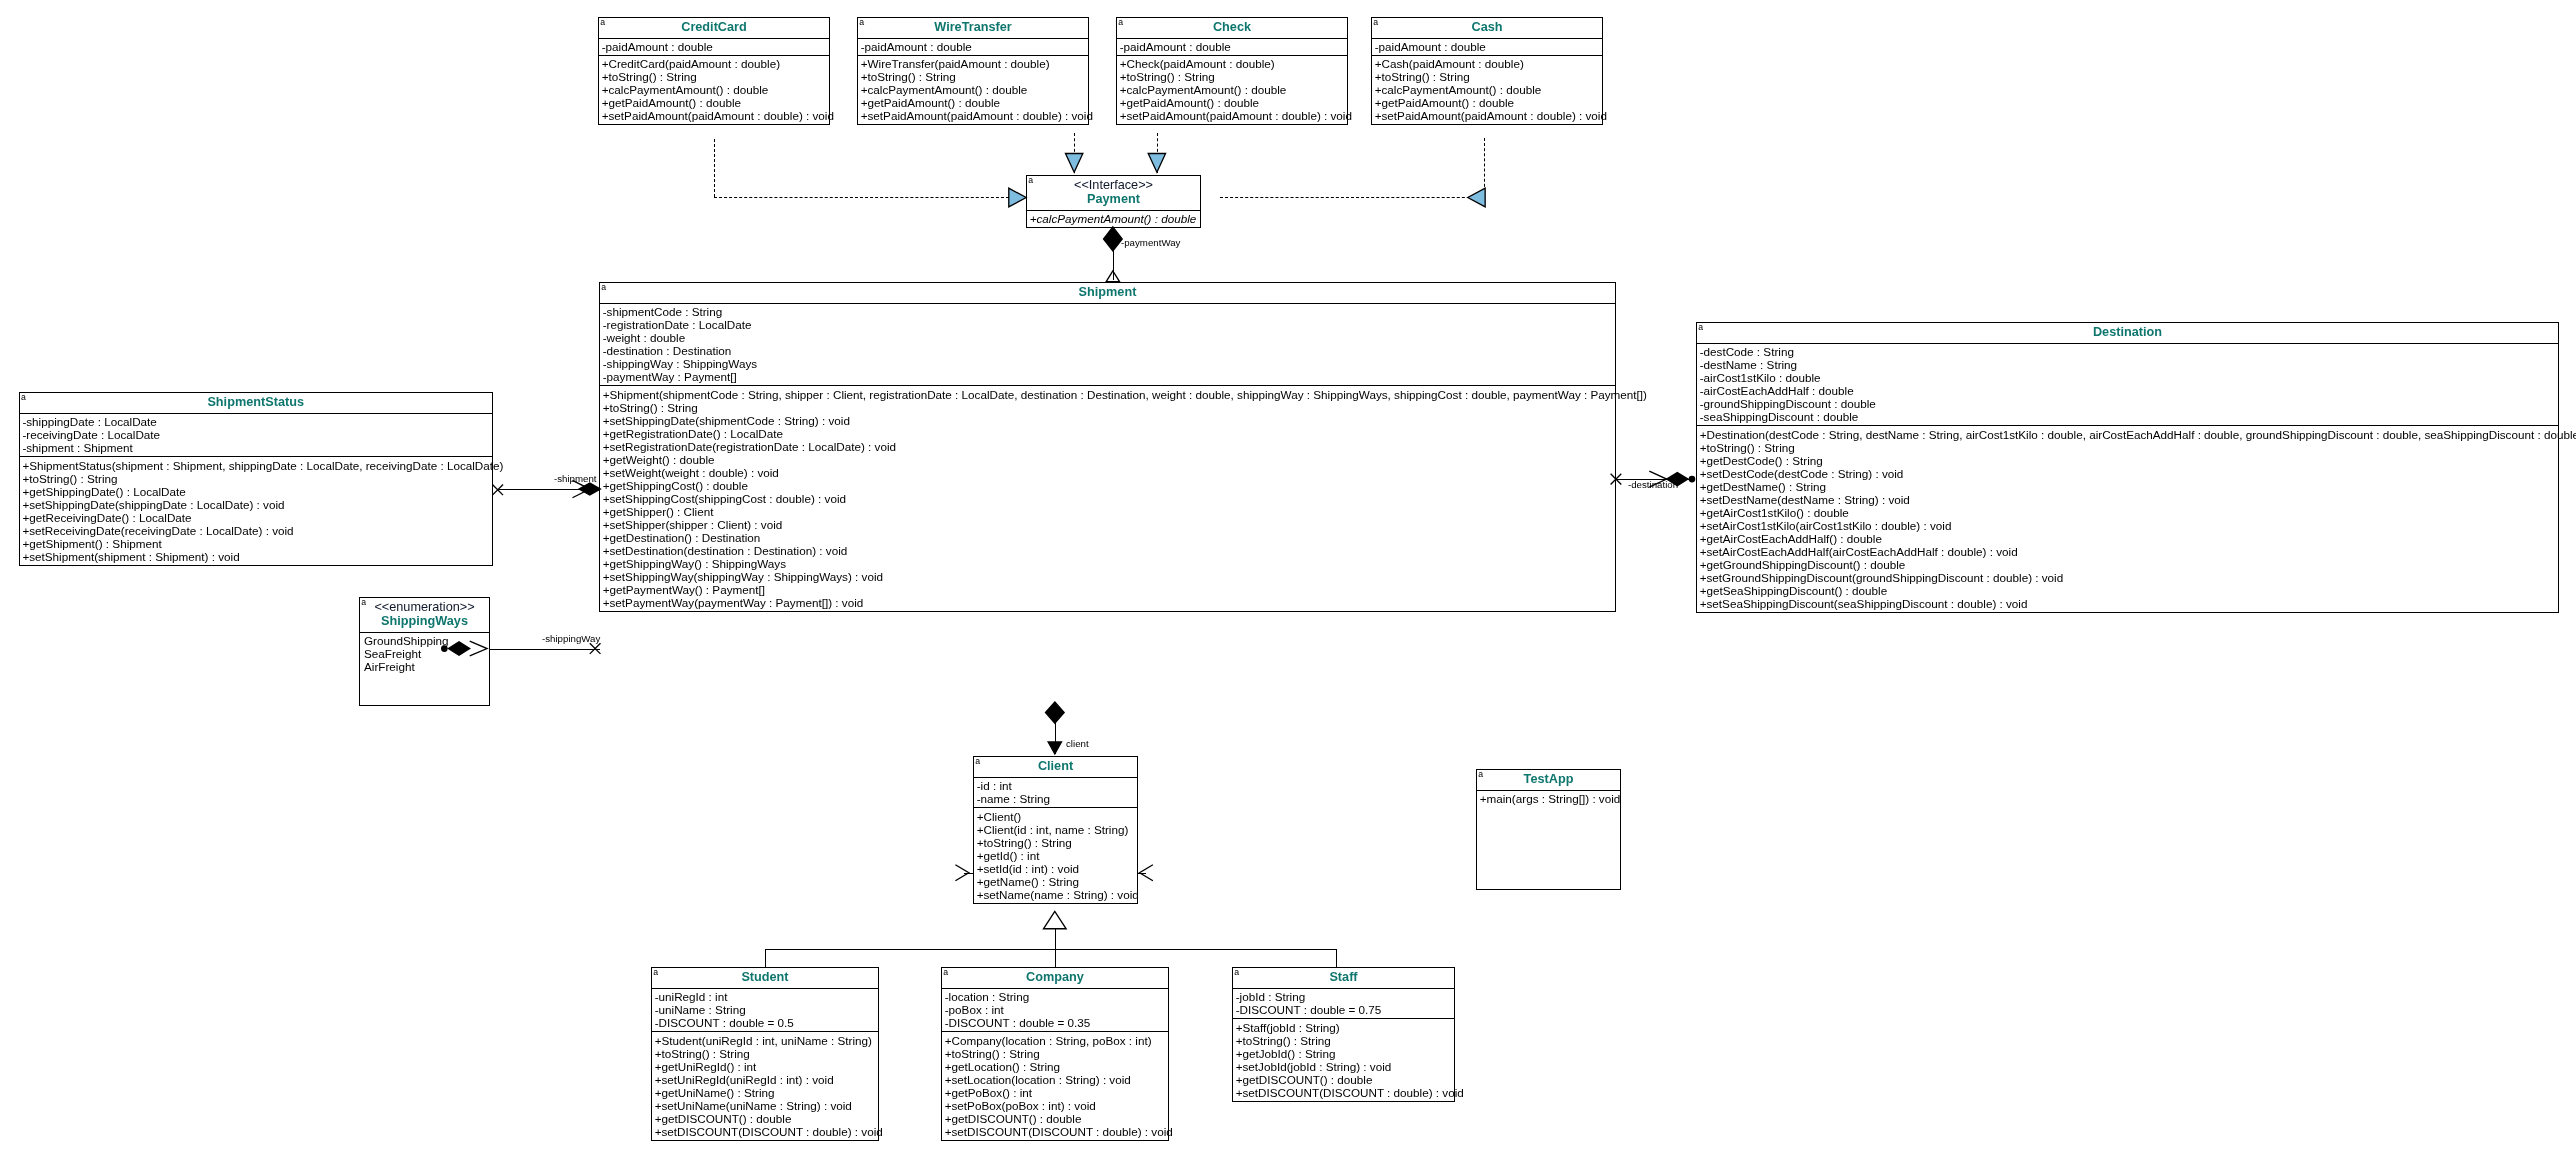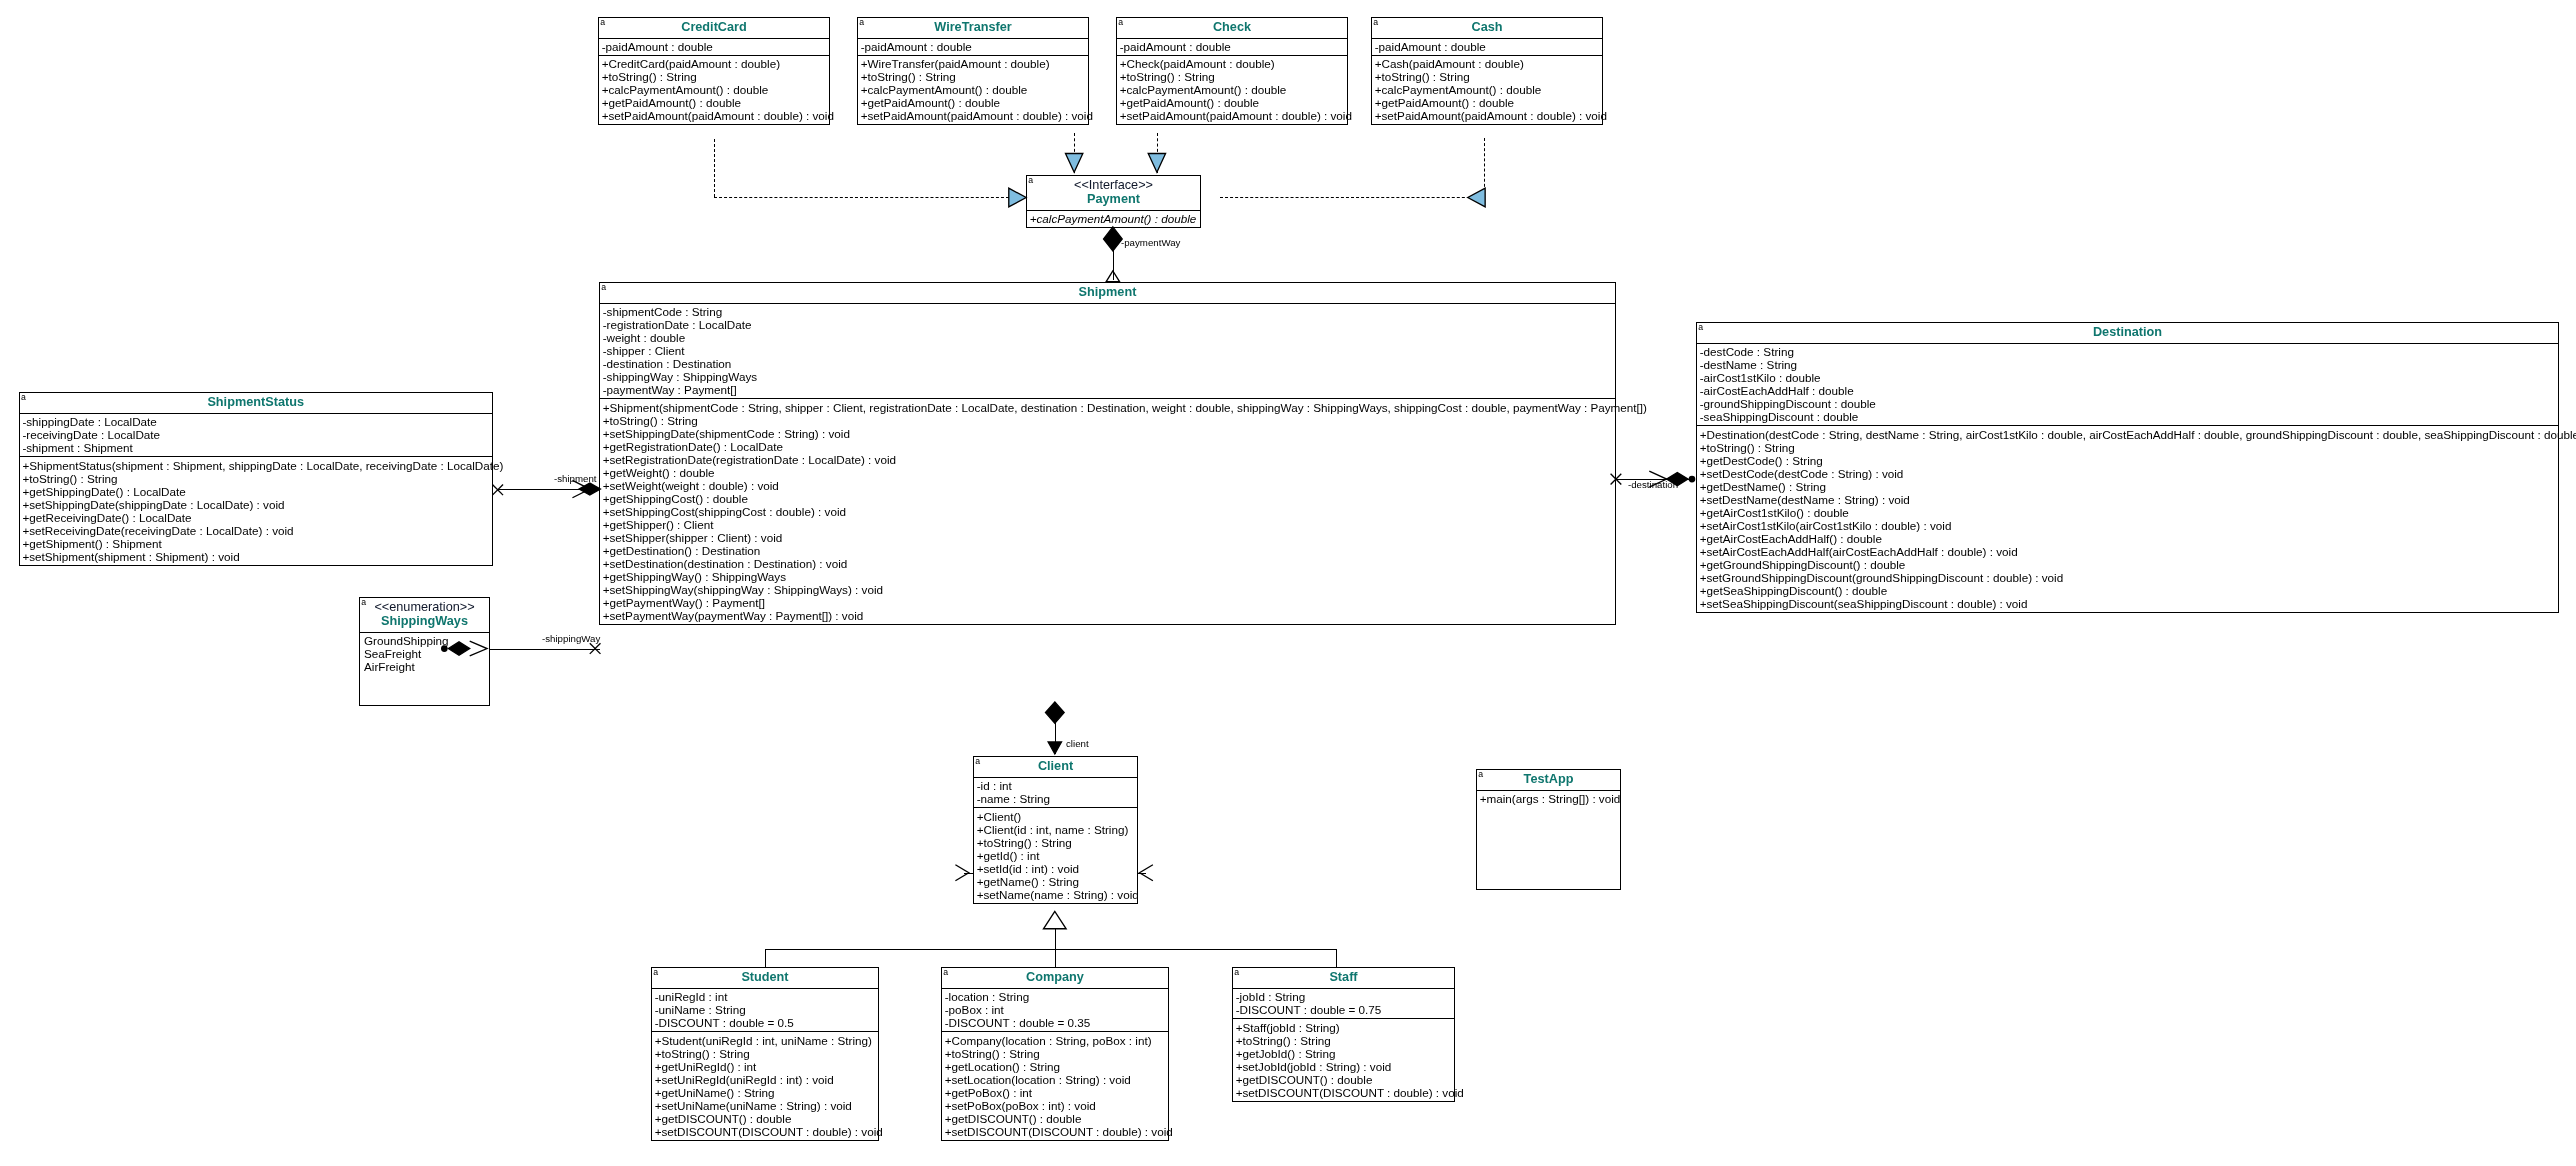--- a/index.html
+++ b/index.html
@@ -266,21 +266,20 @@
 
   <div class="uml-class" style="left:599px; top:282px; width:1017px;">
     <div class="uml-header">
       <span class="corner-a">a</span>
       <span class="cls-name">Shipment</span>
     </div>
     <div class="uml-section">
       <div class="uml-row">-shipmentCode : String</div>
       <div class="uml-row">-registrationDate : LocalDate</div>
       <div class="uml-row">-weight : double</div>
-      <div class="uml-row">-shipper : Client</div>
       <div class="uml-row">-destination : Destination</div>
       <div class="uml-row">-shippingWay : ShippingWays</div>
       <div class="uml-row">-paymentWay : Payment[]</div>
     </div>
     <div class="uml-section">
       <div class="uml-row">+Shipment(shipmentCode : String, shipper : Client, registrationDate : LocalDate, destination : Destination, weight : double, shippingWay : ShippingWays, shippingCost : double, paymentWay : Payment[])</div>
       <div class="uml-row">+toString() : String</div>
       <div class="uml-row">+setShippingDate(shipmentCode : String) : void</div>
       <div class="uml-row">+getRegistrationDate() : LocalDate</div>
       <div class="uml-row">+setRegistrationDate(registrationDate : LocalDate) : void</div>

